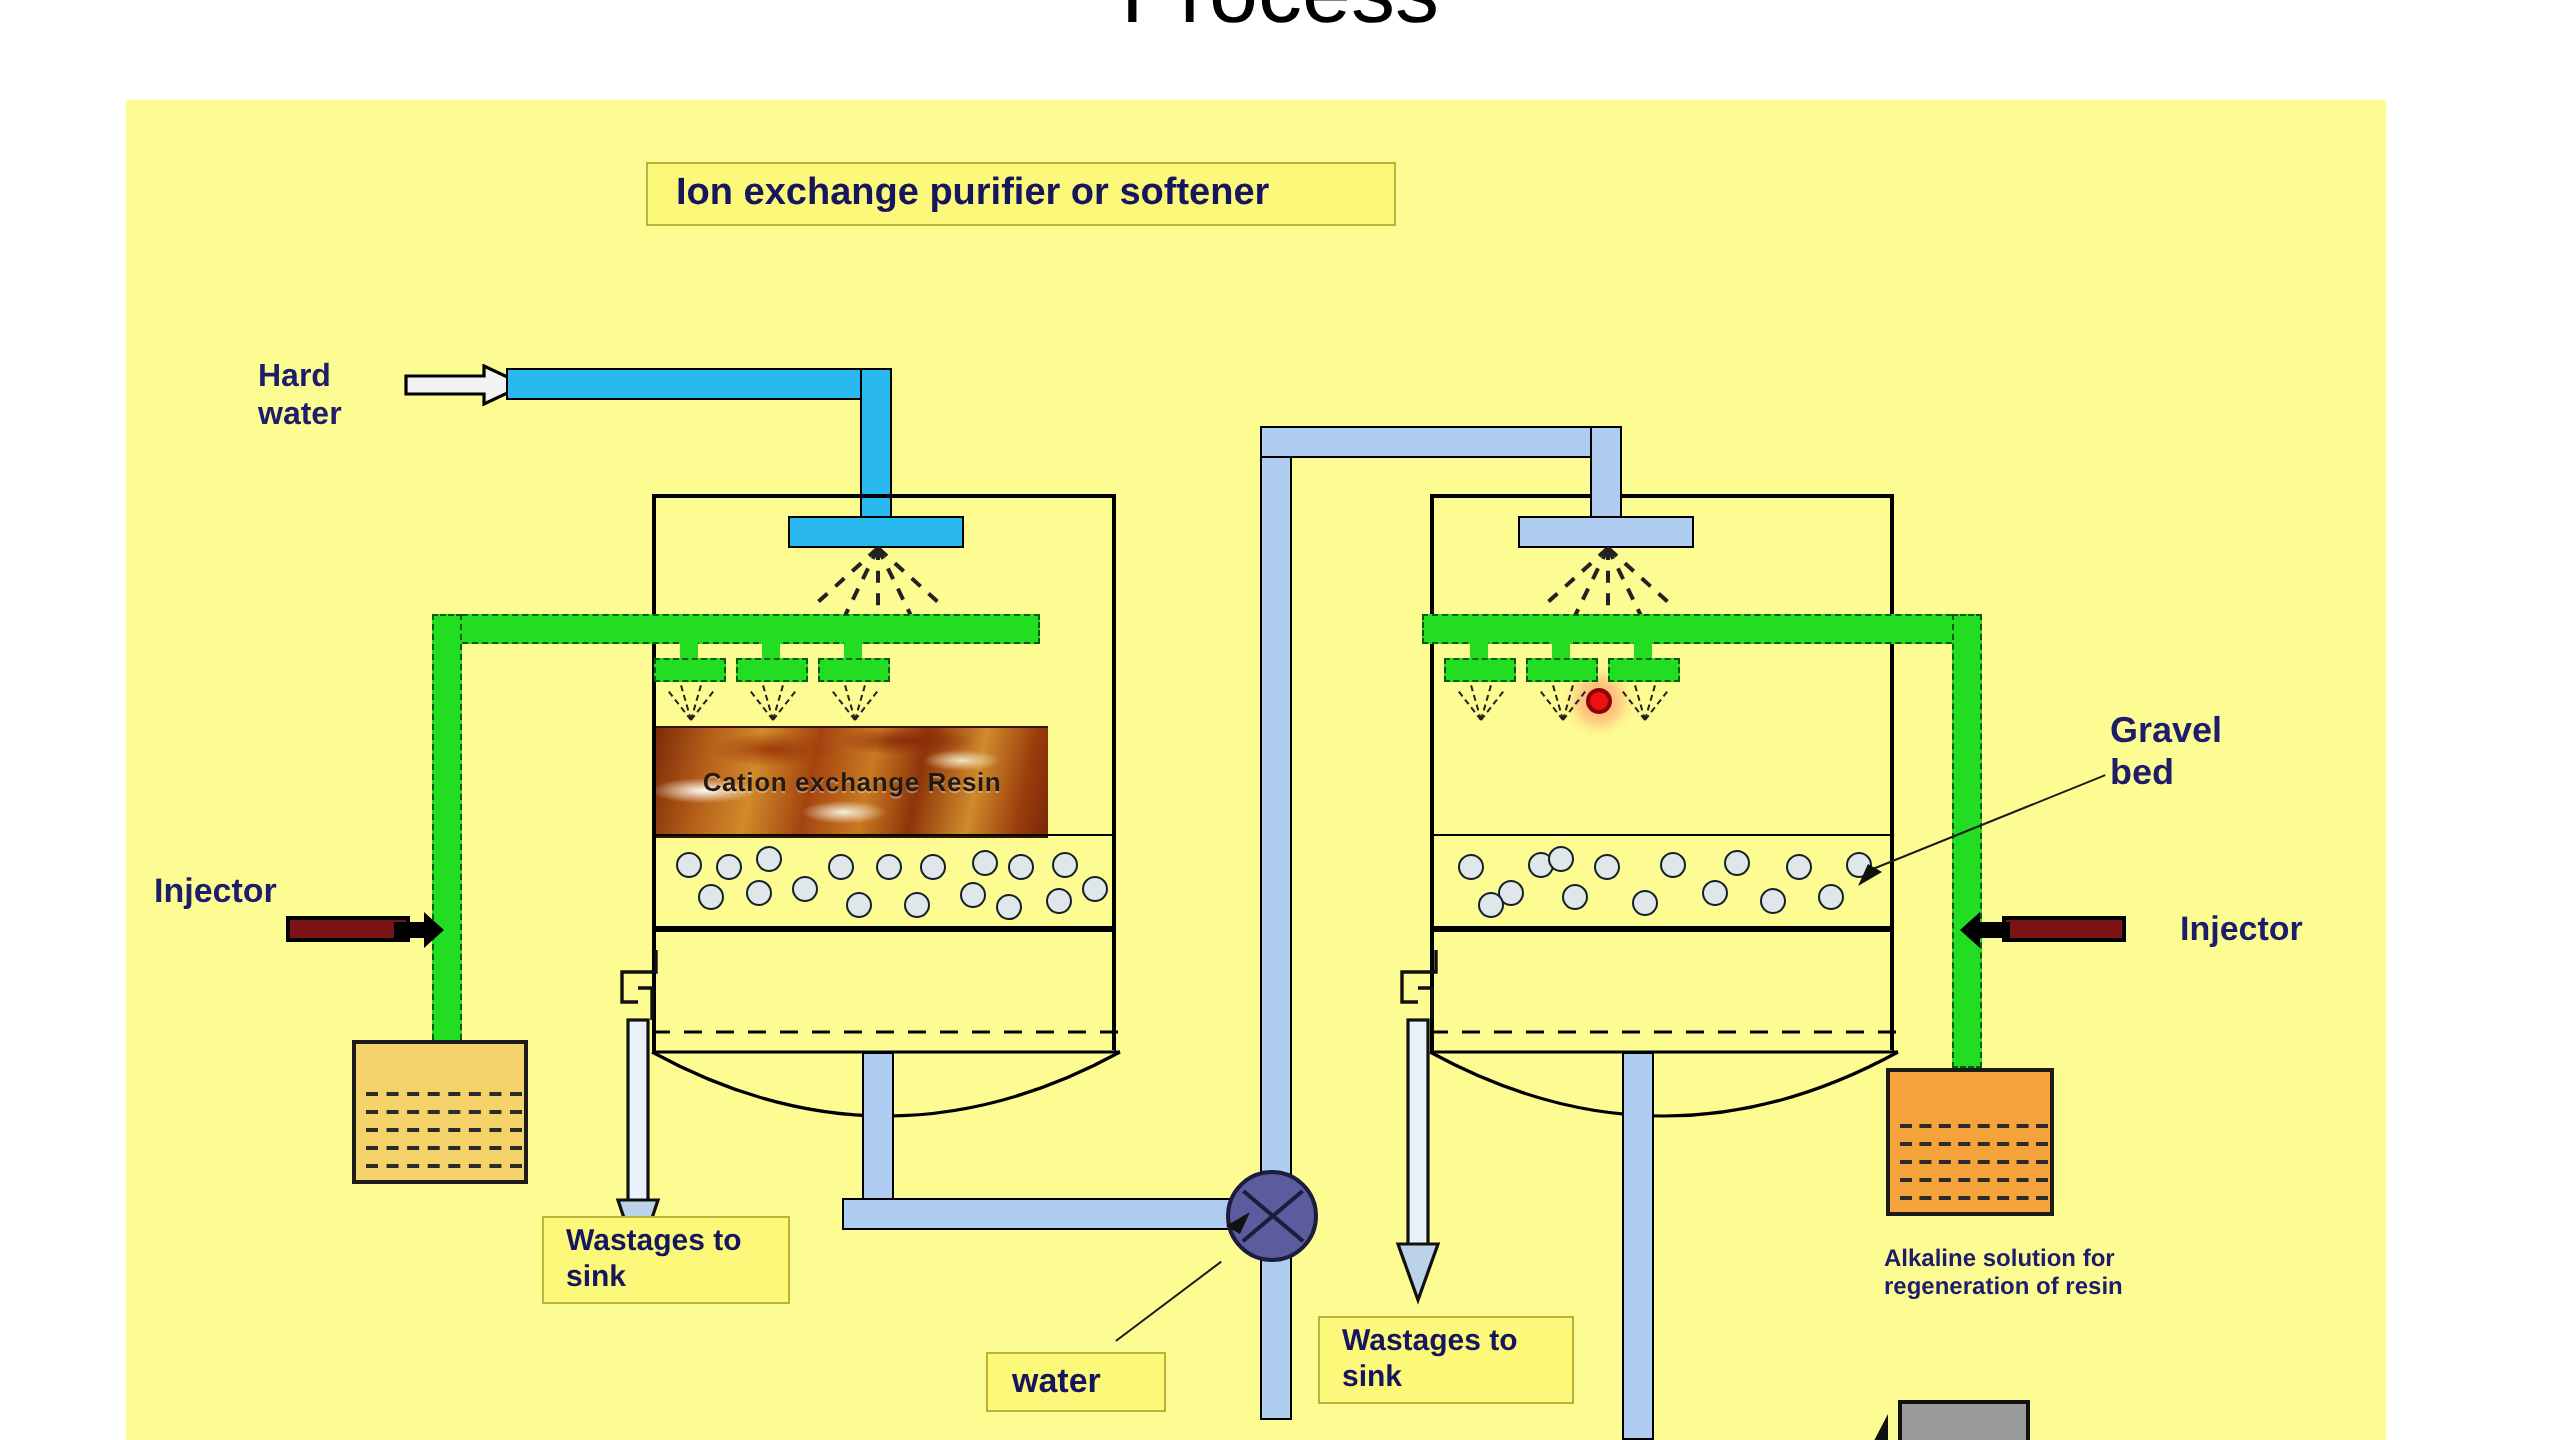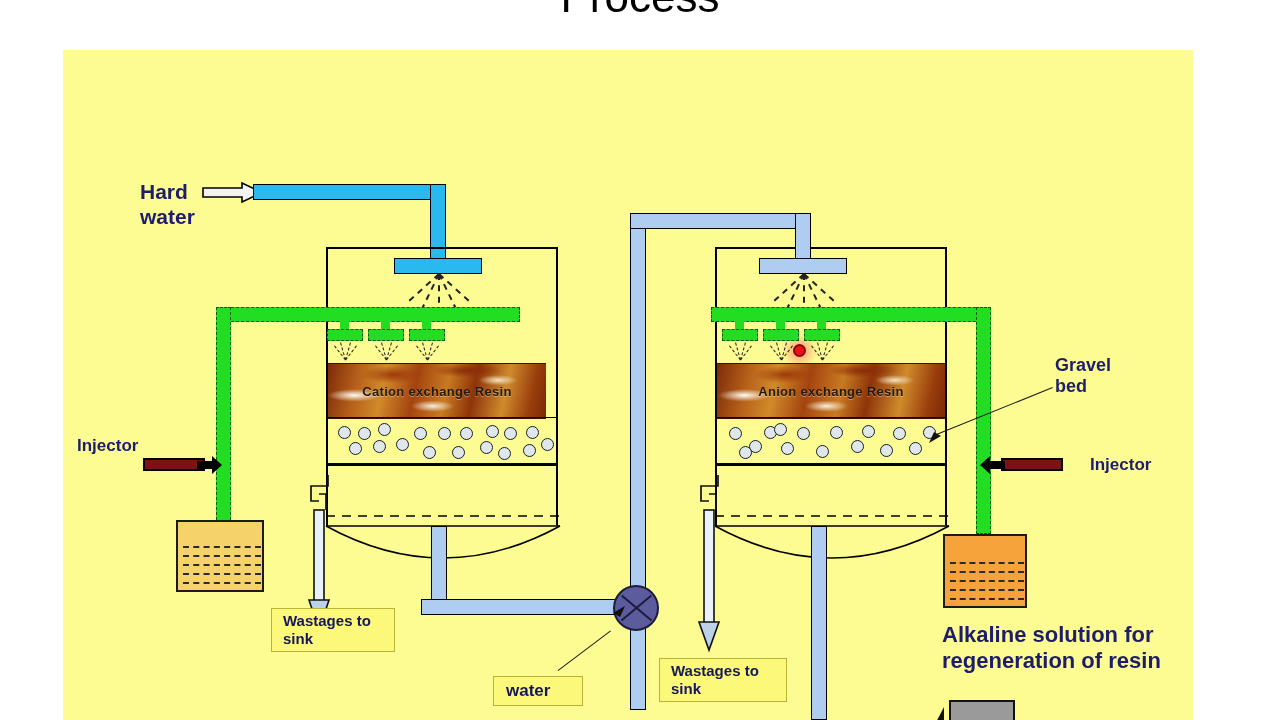--- a/index.html
+++ b/index.html
@@ -75,22 +75,25 @@
 </style>
 </head>
 <body>
 
 <div id="stage">
 
   <div id="slide-title">Process</div>
 
   <div id="canvas">
 
-
-    <div class="lbl" style="left:77px;top:130px;font-size:21px;width:78px;">Hard<br>water</div>
+    <div class="boxlbl" style="left:260px;top:31px;width:375px;height:32px;font-size:19px;padding-left:14px;">
+      <span>Ion exchange purifier or softener</span>
+    </div>
+
+    <div class="lbl" style="left:66px;top:130px;font-size:16px;width:78px;">Hard<br>water</div>
 
     <svg class="hw-arrow" style="left:139px;top:132px;width:62px;height:22px;" viewBox="0 0 62 22">
       <polygon points="1,6 40,6 40,1 60,10.5 40,20 40,15 1,15" fill="#f2f2f2" stroke="#000" stroke-width="1.6"></polygon>
     </svg>
 
     <div class="pipe-cyan" style="left:190px;top:134px;width:193px;height:16px;"></div>
     <div class="pipe-cyan" style="left:367px;top:134px;width:16px;height:82px;"></div>
     <div class="pipe-cyan" style="left:331px;top:208px;width:88px;height:16px;"></div>
 
     <div class="tank" style="left:263px;top:197px;width:232px;height:278px;border-bottom:none;"></div>
@@ -115,21 +118,21 @@
     <div class="nozzdash" style="left:282px;top:292px;transform:rotate(-38deg);"></div>
     <div class="nozzdash" style="left:323px;top:292px;transform:rotate(16deg);"></div>
     <div class="nozzdash" style="left:323px;top:292px;transform:rotate(-16deg);"></div>
     <div class="nozzdash" style="left:323px;top:292px;transform:rotate(38deg);"></div>
     <div class="nozzdash" style="left:323px;top:292px;transform:rotate(-38deg);"></div>
     <div class="nozzdash" style="left:364px;top:292px;transform:rotate(16deg);"></div>
     <div class="nozzdash" style="left:364px;top:292px;transform:rotate(-16deg);"></div>
     <div class="nozzdash" style="left:364px;top:292px;transform:rotate(38deg);"></div>
     <div class="nozzdash" style="left:364px;top:292px;transform:rotate(-38deg);"></div>
 
-    <div class="resinband" style="left:265px;top:313px;width:196px;height:54px;padding-left:22px;">
+    <div class="resinband" style="left:265px;top:313px;width:196px;height:54px;">
       <div class="resinlabel" style="font-size:13px;">Cation exchange Resin</div>
     </div>
 
     <div class="gravel" style="left:265px;top:367px;width:228px;height:47px;">
       <div class="pebble" style="left:10px;top:8px;width:11px;height:11px;"></div>
       <div class="pebble" style="left:30px;top:9px;width:11px;height:11px;"></div>
       <div class="pebble" style="left:21px;top:24px;width:11px;height:11px;"></div>
       <div class="pebble" style="left:45px;top:22px;width:11px;height:11px;"></div>
       <div class="pebble" style="left:50px;top:5px;width:11px;height:11px;"></div>
       <div class="pebble" style="left:68px;top:20px;width:11px;height:11px;"></div>
@@ -186,23 +189,20 @@
     <div class="nozzdash" style="left:677px;top:292px;transform:rotate(-38deg);"></div>
     <div class="nozzdash" style="left:718px;top:292px;transform:rotate(16deg);"></div>
     <div class="nozzdash" style="left:718px;top:292px;transform:rotate(-16deg);"></div>
     <div class="nozzdash" style="left:718px;top:292px;transform:rotate(38deg);"></div>
     <div class="nozzdash" style="left:718px;top:292px;transform:rotate(-38deg);"></div>
     <div class="nozzdash" style="left:759px;top:292px;transform:rotate(16deg);"></div>
     <div class="nozzdash" style="left:759px;top:292px;transform:rotate(-16deg);"></div>
     <div class="nozzdash" style="left:759px;top:292px;transform:rotate(38deg);"></div>
     <div class="nozzdash" style="left:759px;top:292px;transform:rotate(-38deg);"></div>
 
-    <div class="resinband" style="left:654px;top:313px;width:228px;height:54px;">
-      <div class="resinlabel" style="font-size:13px;">Anion exchange Resin</div>
-    </div>
 
     <div class="gravel" style="left:654px;top:367px;width:228px;height:47px;">
       <div class="pebble" style="left:12px;top:9px;width:11px;height:11px;"></div>
       <div class="pebble" style="left:32px;top:22px;width:11px;height:11px;"></div>
       <div class="pebble" style="left:47px;top:8px;width:11px;height:11px;"></div>
       <div class="pebble" style="left:64px;top:24px;width:11px;height:11px;"></div>
       <div class="pebble" style="left:80px;top:9px;width:11px;height:11px;"></div>
       <div class="pebble" style="left:99px;top:27px;width:11px;height:11px;"></div>
       <div class="pebble" style="left:113px;top:8px;width:11px;height:11px;"></div>
       <div class="pebble" style="left:134px;top:22px;width:11px;height:11px;"></div>
@@ -281,21 +281,21 @@
     <div class="pipe-green" style="left:913px;top:257px;width:15px;height:227px;"></div>
 
     <div class="solution-tank" style="left:880px;top:484px;width:84px;height:74px;background:#f6a33c;">
       <div class="liqline" style="left:5px;top:26px;width:74px;"></div>
       <div class="liqline" style="left:5px;top:35px;width:74px;"></div>
       <div class="liqline" style="left:5px;top:44px;width:74px;"></div>
       <div class="liqline" style="left:5px;top:53px;width:74px;"></div>
       <div class="liqline" style="left:5px;top:62px;width:74px;"></div>
     </div>
 
-    <div class="lbl" style="left:879px;top:572px;font-size:22px;width:230px;">Alkaline solution for<br>regeneration of resin</div>
+    <div class="lbl" style="left:879px;top:572px;font-size:12px;width:230px;">Alkaline solution for<br>regeneration of resin</div>
 
     <div class="lbl" style="left:1027px;top:405px;font-size:17px;">Injector</div>
     <div class="injector" style="left:938px;top:408px;width:62px;height:13px;"></div>
     <svg style="position:absolute;left:915px;top:404px;width:28px;height:22px;" viewBox="0 0 28 22">
       <polygon points="27,7 12,7 12,2 2,11 12,20 12,15 27,15" fill="#000"></polygon>
     </svg>
 
     <div class="lbl" style="left:992px;top:305px;font-size:18px;width:80px;">Gravel<br>bed</div>
     <div class="leader" style="left:871px;top:385px;width:128px;transform:rotate(-22deg);"></div>
     <svg style="position:absolute;left:865px;top:380px;width:14px;height:14px;" viewBox="0 0 14 14">

